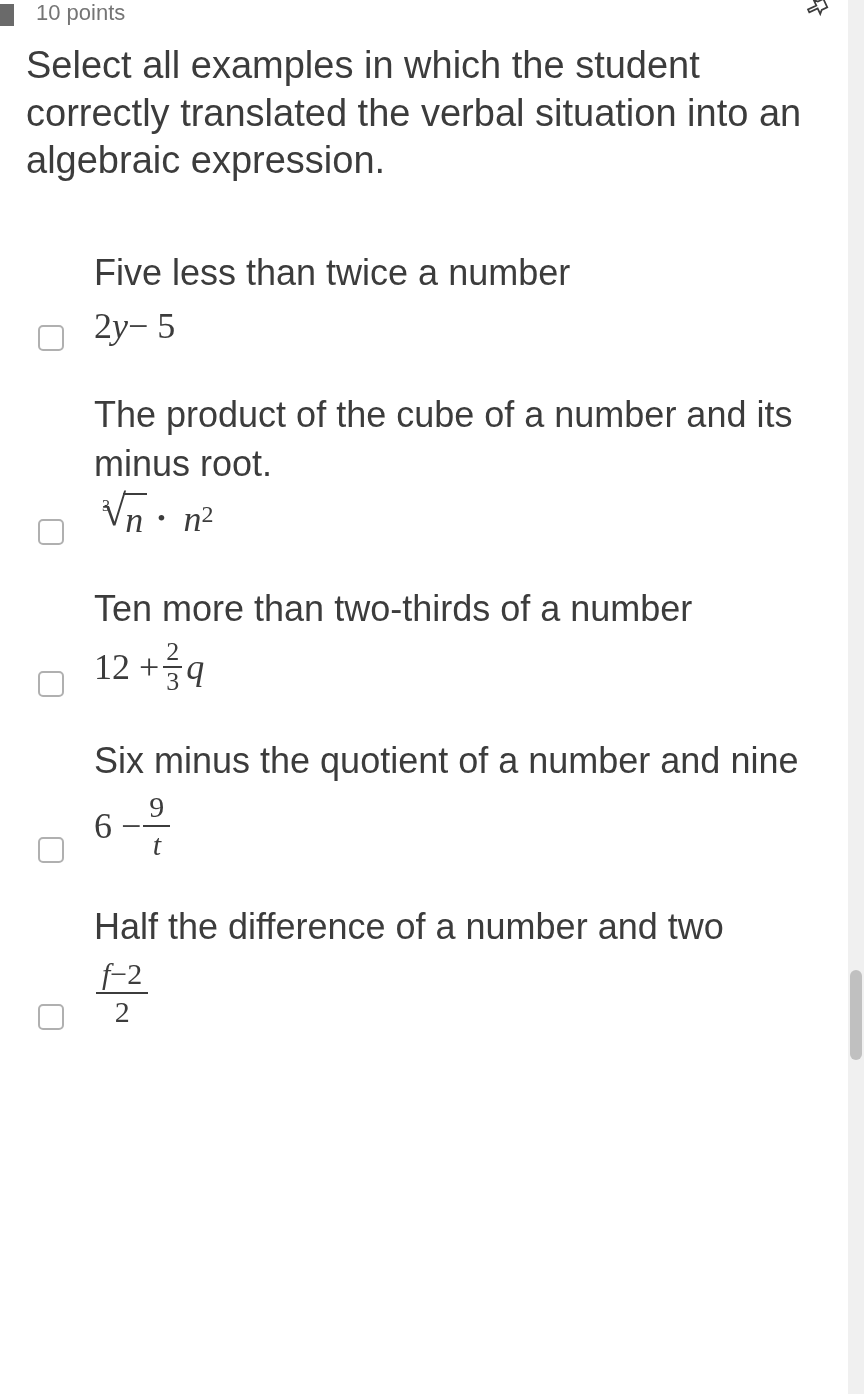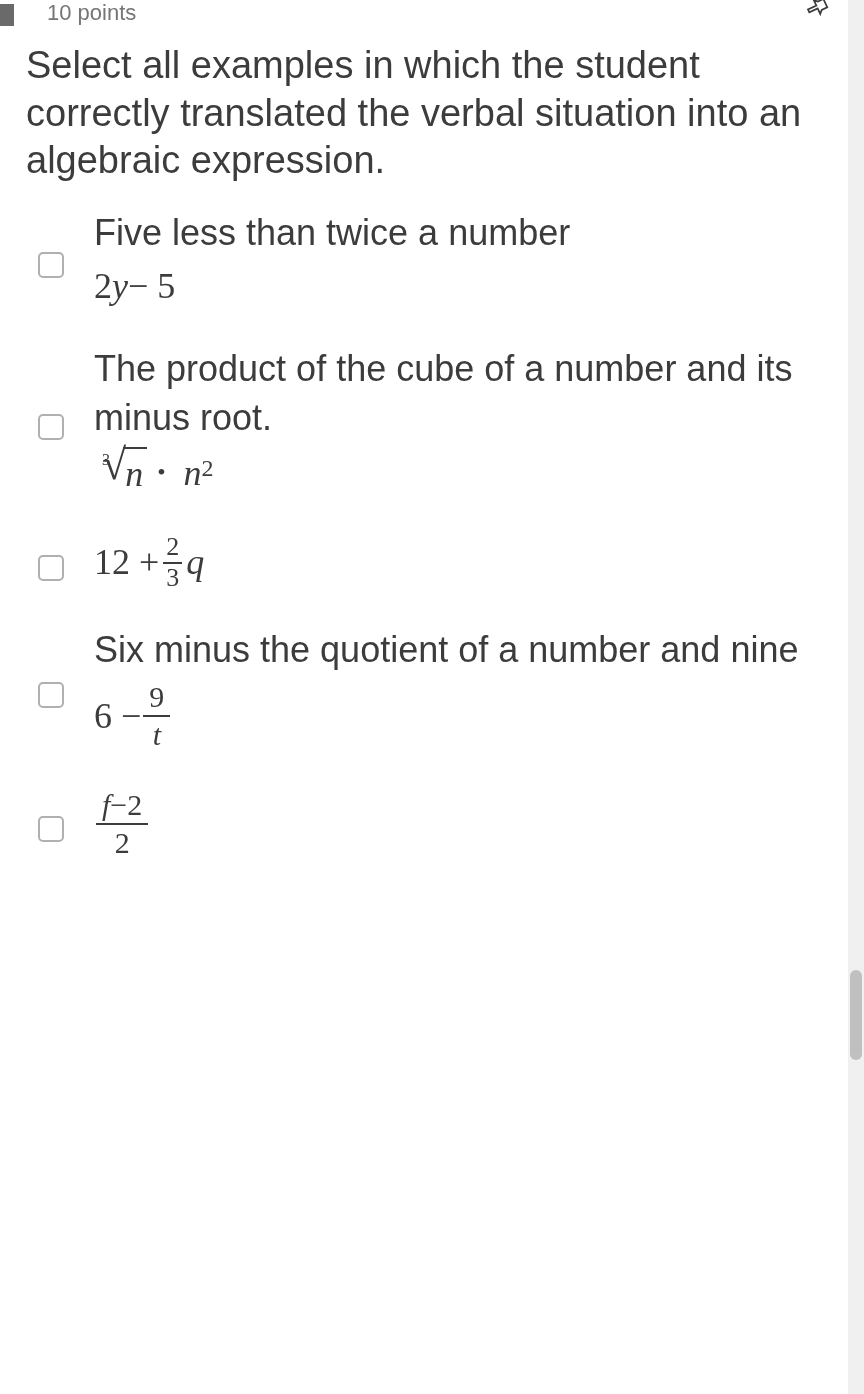--- a/index.html
+++ b/index.html
@@ -17,21 +17,20 @@
     }
     .header {
       display: flex;
       align-items: center;
       padding: 0 26px 8px 0;
       position: relative;
     }
     .header-left {
       display: flex;
       align-items: flex-end;
-      gap: 11px;
     }
     .accent-bar {
       width: 14px;
       height: 22px;
       background: #6a6a6a;
       margin-right: 22px;
     }
     .points-text {
       color: #757575;
       font-size: 22px;
@@ -48,22 +47,23 @@
       line-height: 1.25;
       color: #3c3c3c;
       padding: 8px 21px 24px 26px;
       font-weight: 400;
     }
     .options-container {
       padding: 0 26px 0 38px;
     }
     .option {
       display: flex;
-      align-items: center;
+      align-items: flex-end;
       margin-bottom: 34px;
+      margin-top: 40px;
     }
     .checkbox {
       width: 26px;
       height: 26px;
       border: 2px solid #b0b0b0;
       border-radius: 5px;
       margin-top: 10px;
       margin-right: 30px;
       flex-shrink: 0;
       background: #fff;
@@ -221,20 +221,21 @@
         <span class="mspace"></span>
         <span class="math-italic">n</span>
           <span class="sup">2</span>
       </div>
     </div>
   </div>
 
   <div class="option">
     <div class="checkbox"></div>
     <div class="option-content">
+      <div class="option-text">Ten more than two-thirds of a number</div>
       <div class="math-expr">
         <span>12 + </span>
         <span class="frac">
           <span class="frac-num">2</span>
           <span class="frac-den">3</span>
         </span>
         <span class="math-italic">q</span>
       </div>
     </div>
   </div>
@@ -250,20 +251,21 @@
           <span class="frac-den math-italic">t</span>
         </span>
       </div>
     </div>
   </div>
 
 
   <div class="option">
     <div class="checkbox"></div>
     <div class="option-content">
+      <div class="option-text">Half the difference of a number and two</div>
       <div class="math-expr">
         <span class="frac-big">
           <span class="frac-num">
             <span class="math-italic">f</span><span>−2</span>
           </span>
           <span class="frac-den">2</span>
         </span>
       </div>
     </div>
   </div>

